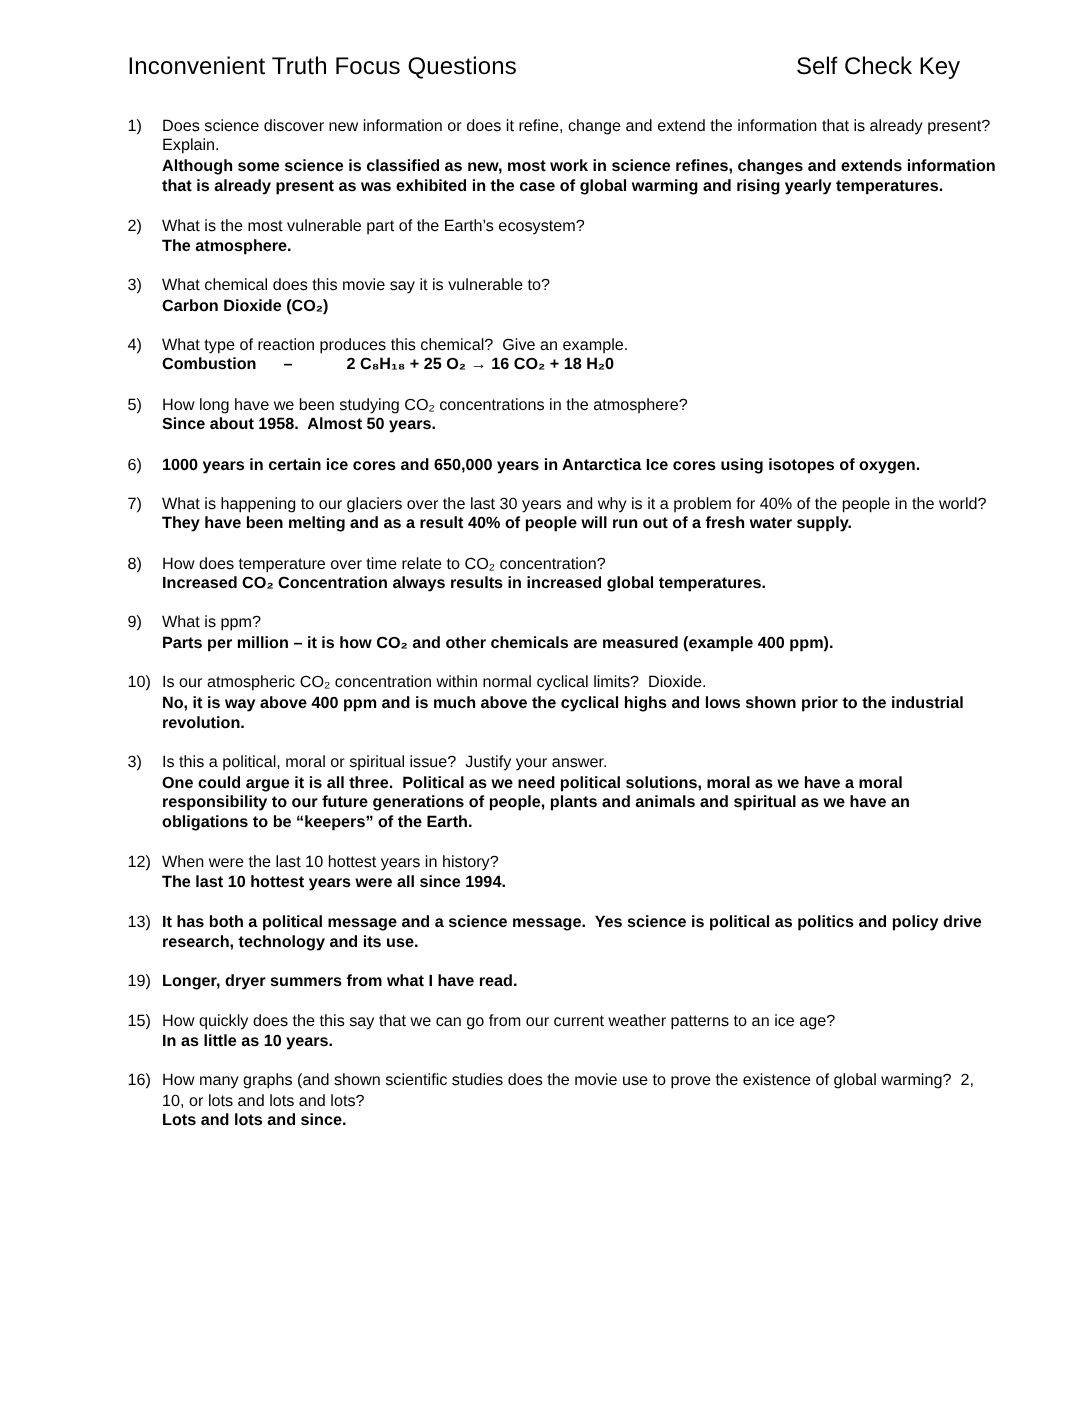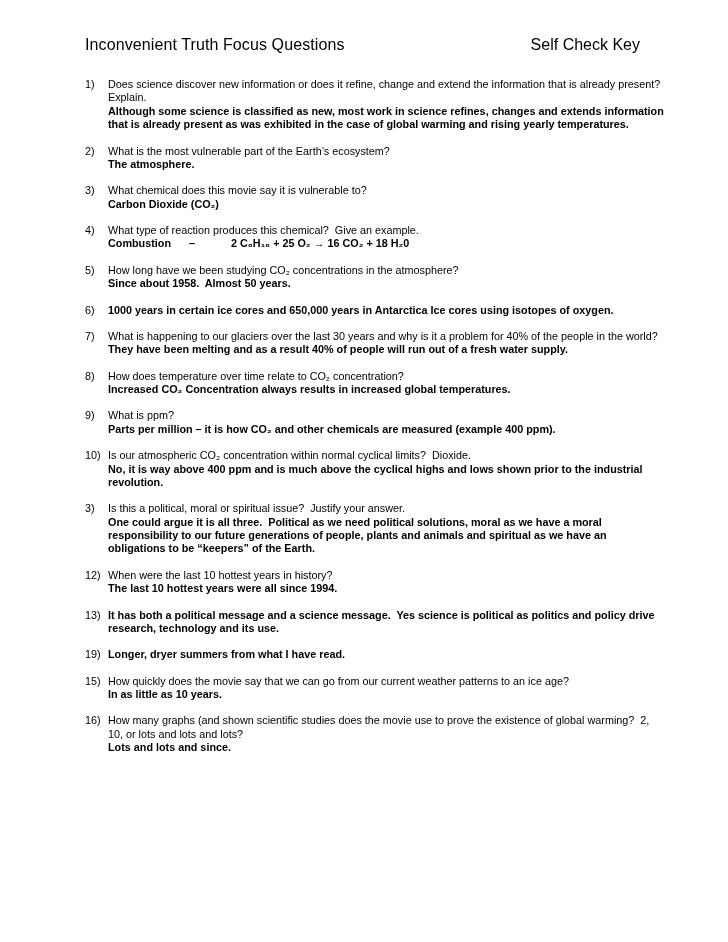--- a/index.html
+++ b/index.html
@@ -173,21 +173,21 @@
     <div class="item">
       <span class="num">19)</span>
       <div class="body-col">
         <div class="a">Longer, dryer summers from what I have read.</div>
       </div>
     </div>
 
     <div class="item">
       <span class="num">15)</span>
       <div class="body-col">
-        <div class="q">How quickly does the movie say that we can go from our current weather patterns to an ice age?</div>
+        <div class="q">How quickly does the this say that we can go from our current weather patterns to an ice age?</div>
         <div class="a">In as little as 10 years.</div>
       </div>
     </div>
 
     <div class="item">
       <span class="num">16)</span>
       <div class="body-col">
         <div class="q">How many graphs (and shown scientific studies does the movie use to prove the existence of global warming?  2, 10, or lots and lots and lots?</div>
         <div class="a">Lots and lots and since.</div>
       </div>

